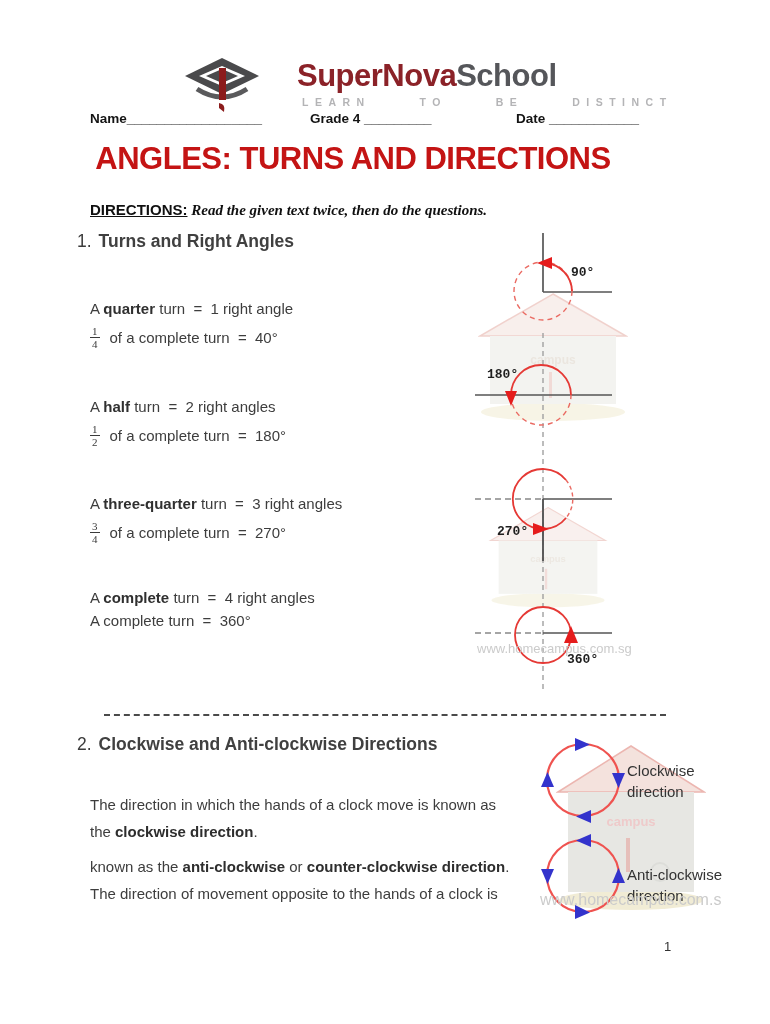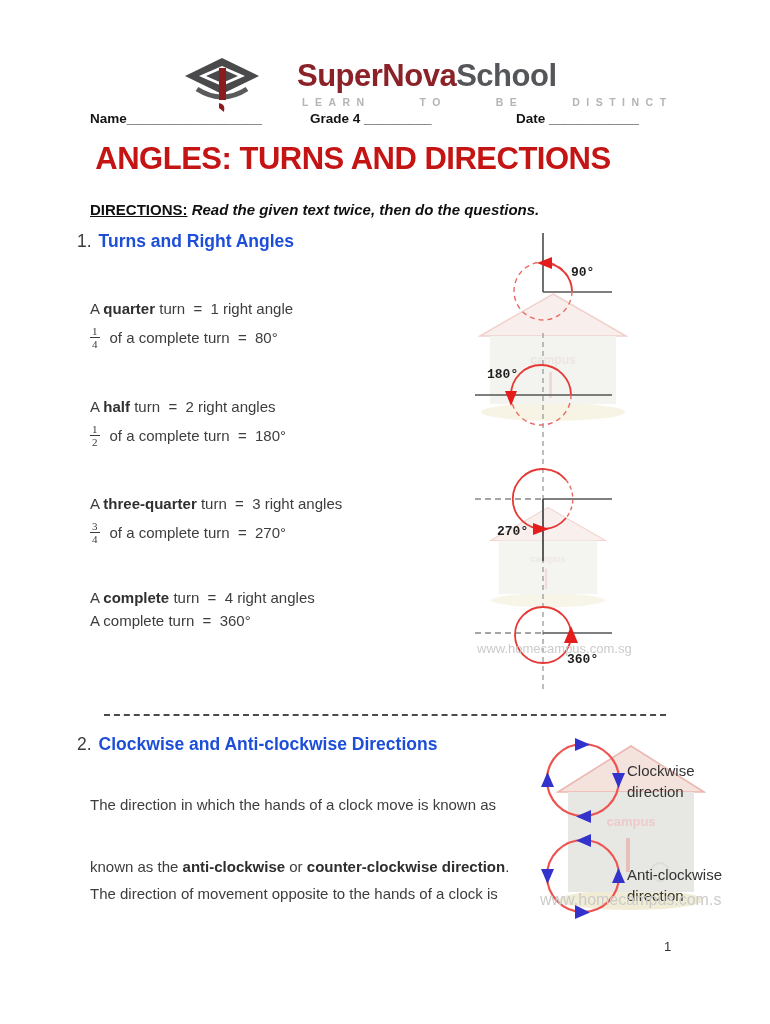--- a/index.html
+++ b/index.html
@@ -12,26 +12,26 @@
   .brand{font-weight:bold;font-size:31px;letter-spacing:-0.5px;}
   .brand .red{color:#8b2228;}
   .brand .gray{color:#55565a;}
   .tagline{font-size:10.5px;color:#b4b4b6;letter-spacing:6.5px;word-spacing:15px;font-weight:bold;}
   .meta{font-size:13.5px;font-weight:600;color:#141414;}
 
   
   .doc-title{width:706px;text-align:center;font-size:31px;font-weight:bold;color:#c41414;letter-spacing:-0.5px;}
   .instruction{font-size:15px;color:#101010;}
   .instruction .label{font-weight:bold;text-decoration:underline;}
-  .instruction .body{font-weight:bold;font-style:italic;}
+  .instruction .body{font-weight:bold;font-style:italic;font-family:Liberation Serif, serif;}
 
   
   .sec-head{font-size:17.5px;color:#3c3c3c;}
   .sec-head .num{font-weight:400;margin-right:7px;}
-  .sec-head .ttl{font-weight:bold;color:#1d4ed8;}
+  .sec-head .ttl{font-weight:bold;color:#404040;}
   .bodyline{font-size:15px;color:#3d3d3d;}
   .bodyline b{color:#303030;}
   .fracline{display:flex;align-items:center;gap:10px;height:30px;font-size:15px;color:#3d3d3d;}
   .frac{display:inline-flex;flex-direction:column;align-items:center;
         font-family:"Liberation Serif",serif;font-size:11px;line-height:12px;color:#3a3a3a;}
   .frac .num{border-bottom:1px solid #3a3a3a;padding:0 2px;}
   .frac .den{padding:0 2px;}
 
   .divider{width:562px;border-top:2px dashed #4a4a4a;height:0;}
 
@@ -71,21 +71,21 @@
   <div class="abs instruction" style="left:90px;top:201px"><span class="label">DIRECTIONS:</span><span class="body pre"> Read the given text twice, then do the questions.</span></div>
 
   <div class="abs sec-head" style="left:77px;top:231px"><span class="num">1.</span><span class="ttl">Turns and Right Angles</span></div>
 
   <div class="abs bodyline pre" style="left:90px;top:300px"><span>A </span><b>quarter</b><span> turn  =  1 right angle</span></div>
   <div class="abs fracline" style="left:90px;top:322px">
     <span class="frac">
         <span class="num">1</span>
         <span class="den">4</span>
       </span>
-    <span class="pre">of a complete turn  =  80°</span>
+    <span class="pre">of a complete turn  =  40°</span>
   </div>
 
   <div class="abs bodyline pre" style="left:90px;top:398px"><span>A </span><b>half</b><span> turn  =  2 right angles</span></div>
   <div class="abs fracline" style="left:90px;top:420px">
     <span class="frac">
         <span class="num">1</span>
         <span class="den">2</span>
       </span>
     <span class="pre">of a complete turn  =  180°</span>
   </div>
@@ -166,20 +166,21 @@
   </svg>
 
   <div class="abs wm-text" style="left:477px;top:641px;font-size:13px">www.homecampus.com.sg</div>
 
   <div class="abs divider" style="left:104px;top:714px"></div>
 
   <div class="abs sec-head" style="left:77px;top:734px"><span class="num">2.</span><span class="ttl">Clockwise and Anti-clockwise Directions</span></div>
 
   <div class="abs para" style="left:90px;top:791px">
     <div>The direction in which the hands of a clock move is known as</div>
+    <div><span>the </span><b>clockwise direction</b><span>.</span></div>
   </div>
 
   <div class="abs para" style="left:90px;top:853px">
     <div><span>known as the </span><b>anti-clockwise</b><span> or </span><b>counter-clockwise direction</b><span>.</span></div>
     <div>The direction of movement opposite to the hands of a clock is</div>
   </div>
 
   <svg class="abs" style="left:540px;top:734px" width="92" height="192" viewBox="0 0 92 192">
     <g>
       <circle cx="43" cy="46" r="36" fill="none" stroke="#ef5350" stroke-width="2.2"></circle>

